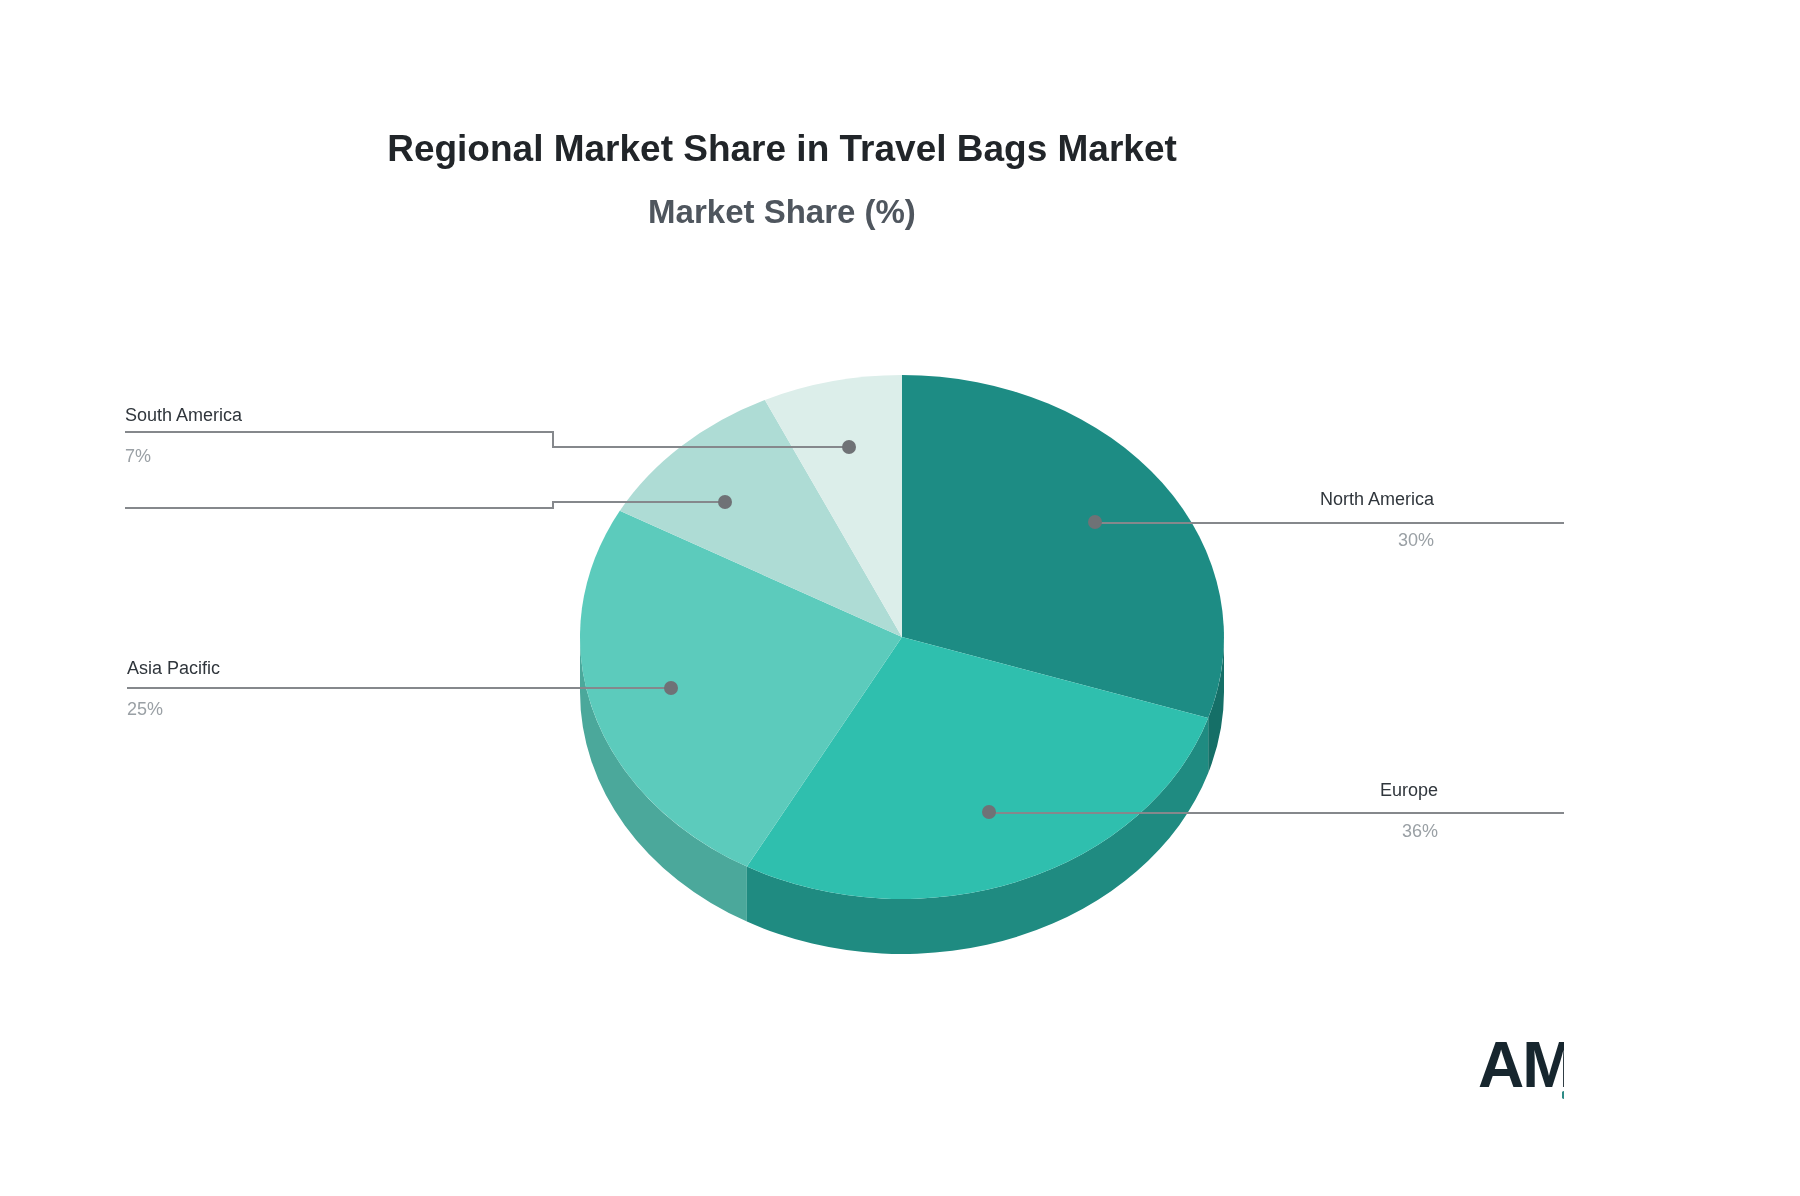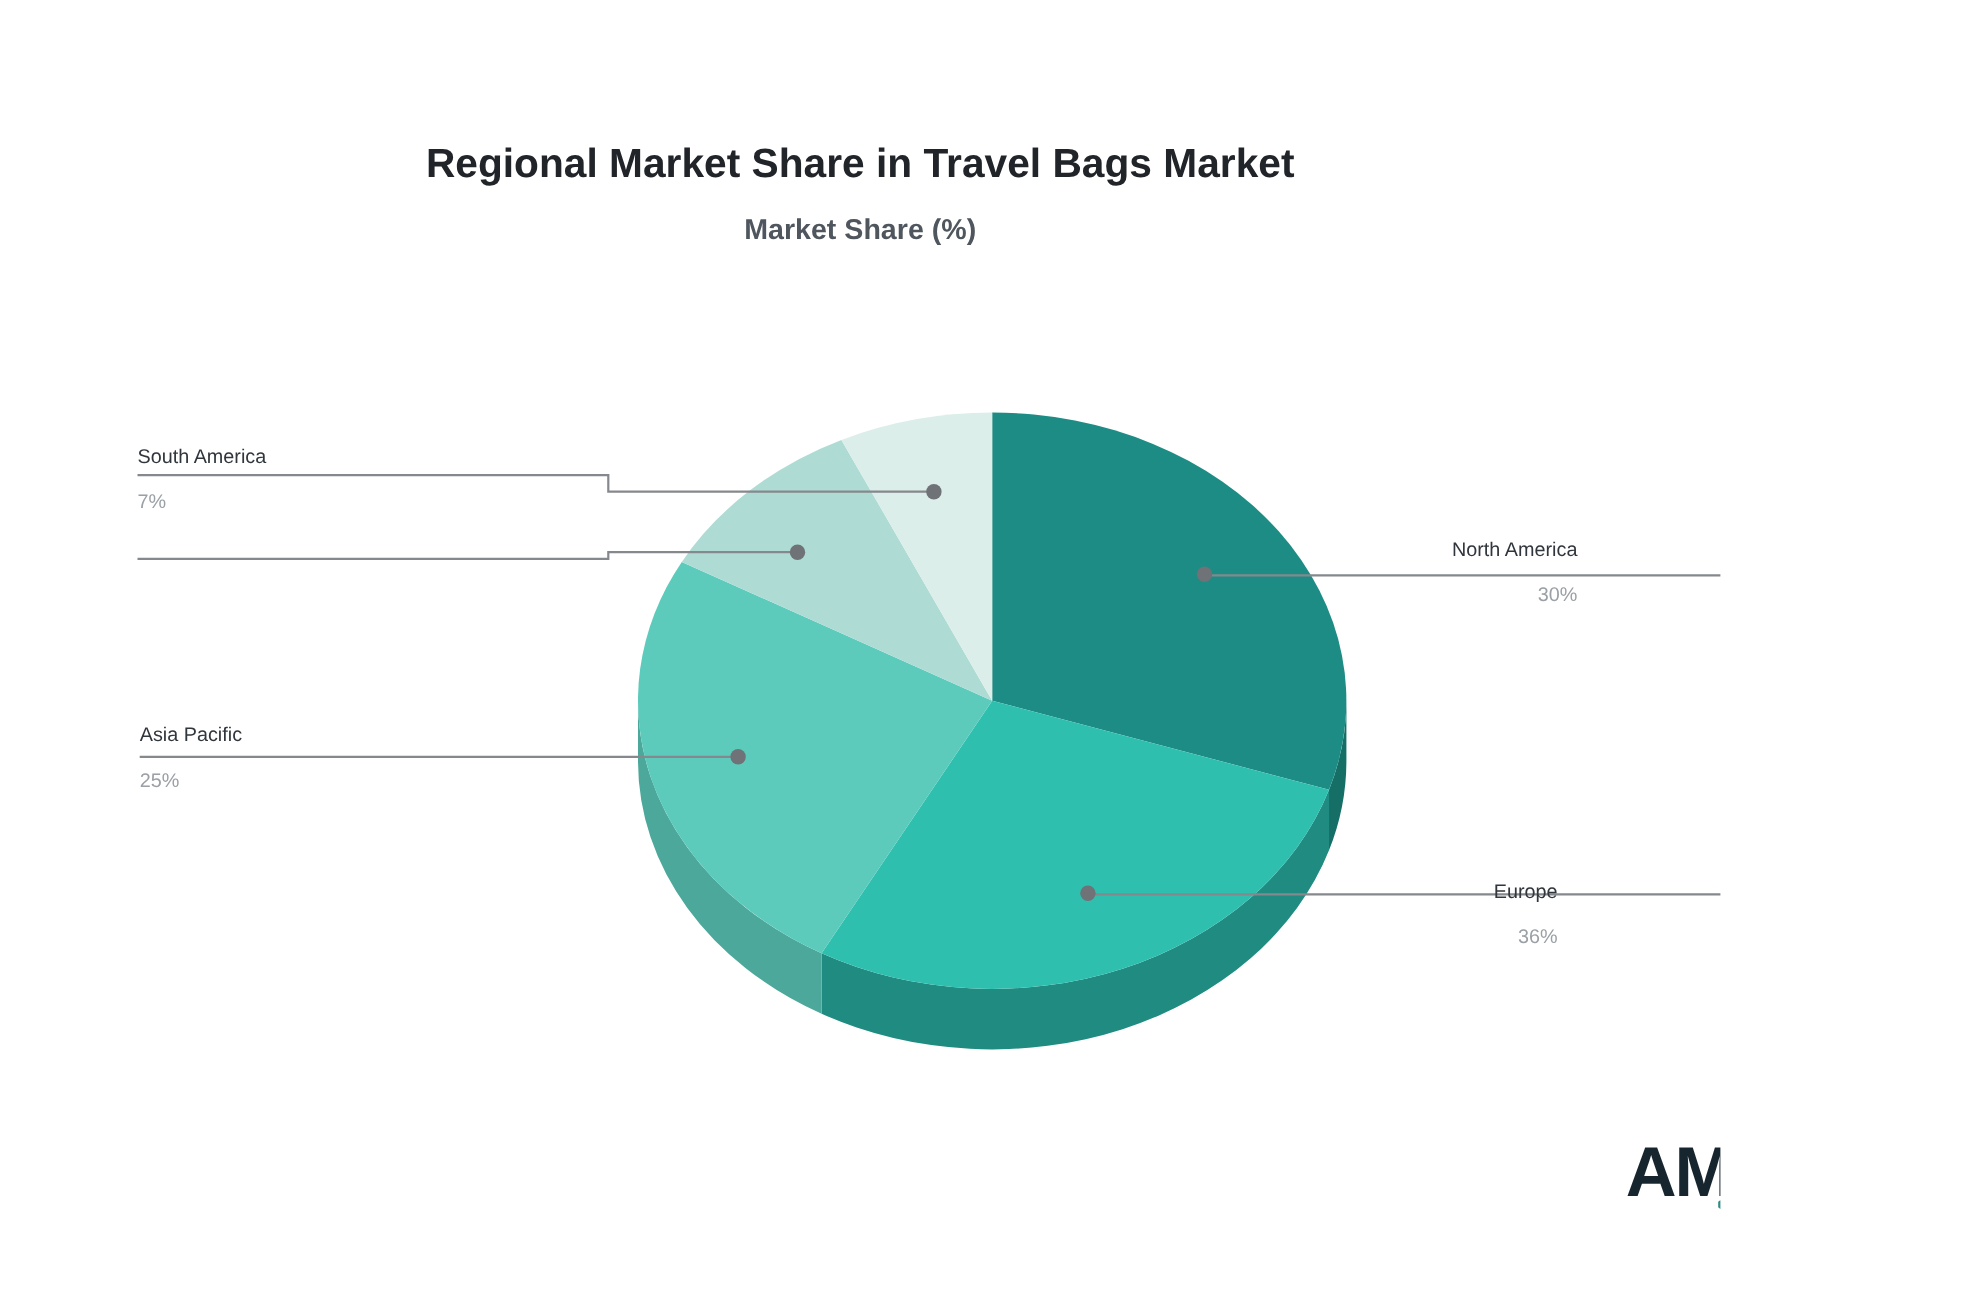--- a/index.html
+++ b/index.html
@@ -6,29 +6,29 @@
   .canvas{
     position:relative;width:1564px;height:1196px;background:#ffffff;
     font-family:"Liberation Sans",sans-serif;overflow:hidden;
   }
   .title{
     position:absolute;left:0;right:0;top:128px;text-align:center;
     font-size:37px;font-weight:700;color:#212529;letter-spacing:0;
   }
   .subtitle{
     position:absolute;left:0;right:0;top:193px;text-align:center;
-    font-size:26px;font-weight:700;color:#4f565e;
+    font-size:33px;font-weight:700;color:#4f565e;
   }
   #pie-svg{position:absolute;left:0;top:0;}
   .lbl{position:absolute;font-size:18px;line-height:24px;}
   .lbl .name{color:#30363c;}
   .lbl .pct{color:#9aa0a5;margin-top:17px;}
   .lbl.right{text-align:right;}
   #lbl-na{right:130px;top:487px;}
-  #lbl-eu{right:148px;top:778px;margin-top:20px;}
+  #lbl-eu{right:126px;top:778px;}
   #lbl-ap{left:127px;top:656px;}
   #lbl-mea{left:125px;top:474px;}
   #lbl-sa{left:125px;top:403px;}
   .logo{position:absolute;left:1478px;top:1034px;width:200px;height:90px;}
   .logo-text{
     font-size:64px;font-weight:700;letter-spacing:-2px;
     color:#17262e;line-height:62px;
   }
   .logo-arrow{position:absolute;left:84px;top:4px;}
 </style>

